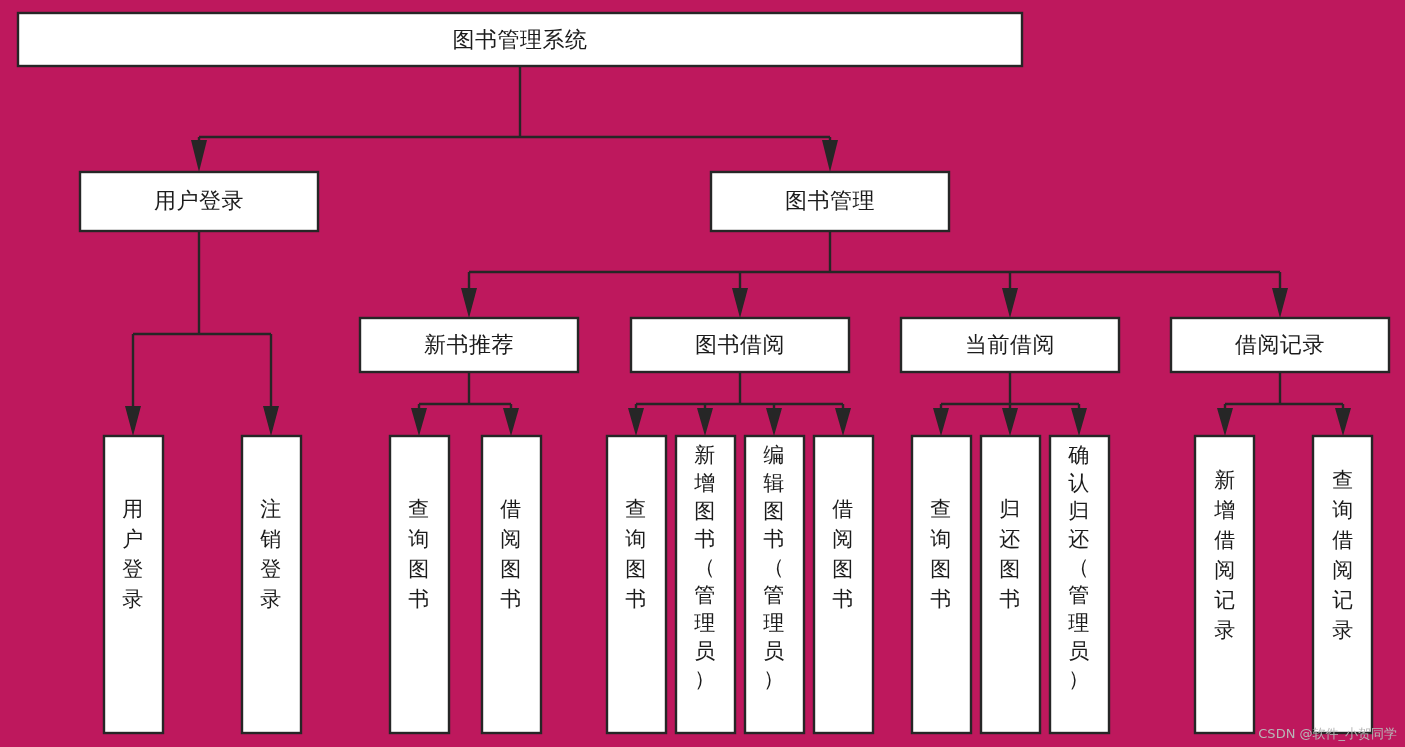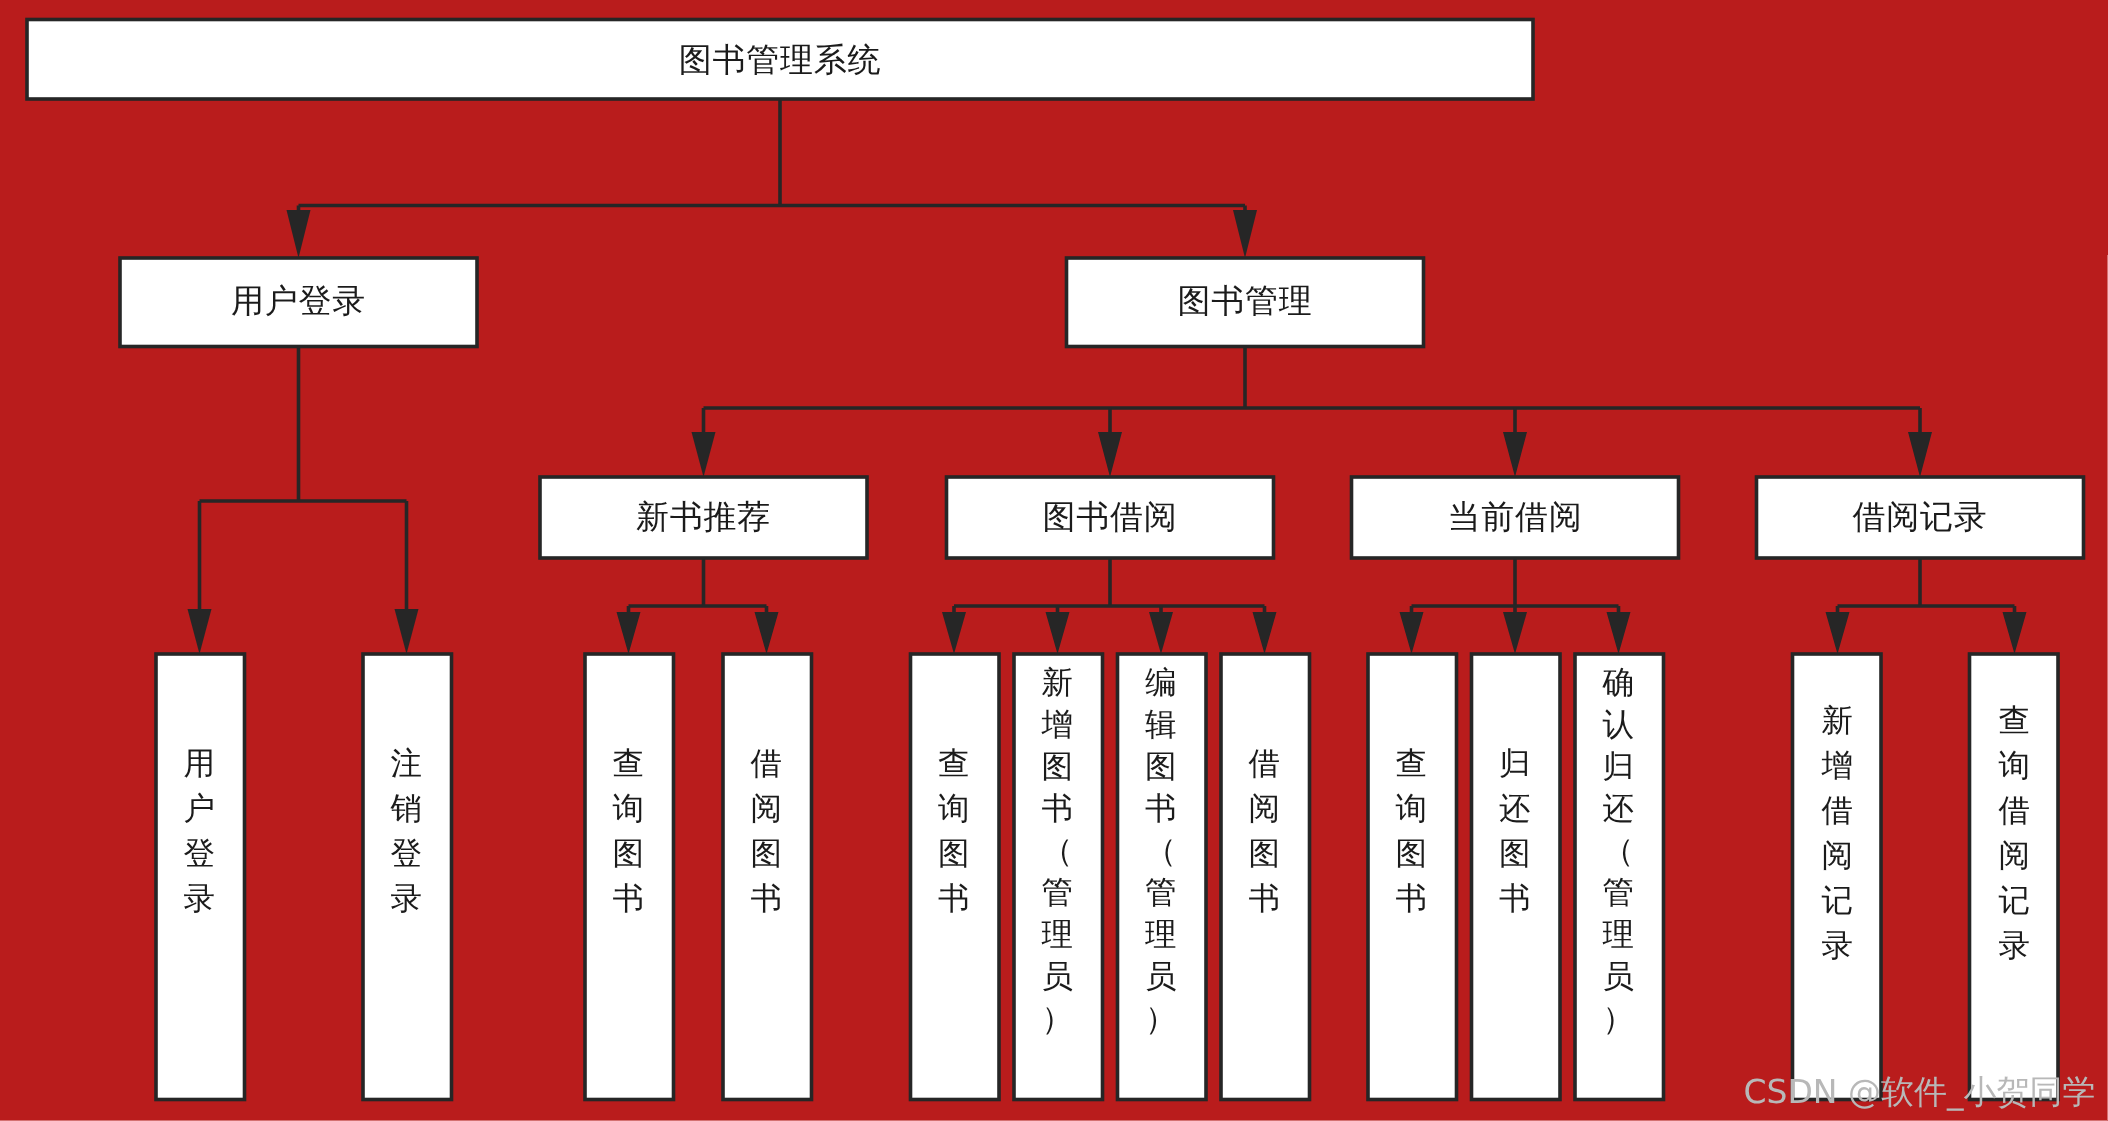--- a/index.html
+++ b/index.html
@@ -10,21 +10,21 @@
   body {
     width: 1405px;
     height: 747px;
     font-family: "DejaVu Sans", "Liberation Sans", sans-serif;
     overflow: hidden;
   }
   #diagram-root {
     position: relative;
     width: 1405px;
     height: 747px;
-    background: #b91c1c;
+    background: #be185d;
     text-decoration: underline;
   }
   svg#flow-svg {
     position: absolute;
     top: 0;
     left: 0;
     width: 1405px;
     height: 747px;
   }
   .node-box {
@@ -55,21 +55,21 @@
   }
   .arrow-head {
     fill: #262626;
     stroke: none;
   }
   .watermark {
     position: absolute;
     right: 8px;
     bottom: 4px;
     font-family: "DejaVu Sans", "Liberation Sans", sans-serif;
-    font-size: 22px;
+    font-size: 13px;
     color: #b8b8b8;
     white-space: nowrap;
     pointer-events: none;
     user-select: none;
   }
 </style>
 </head>
 <body>
 
 <div id="diagram-root">

